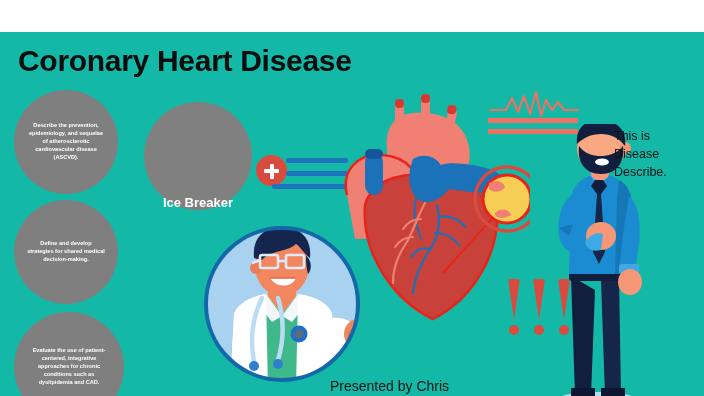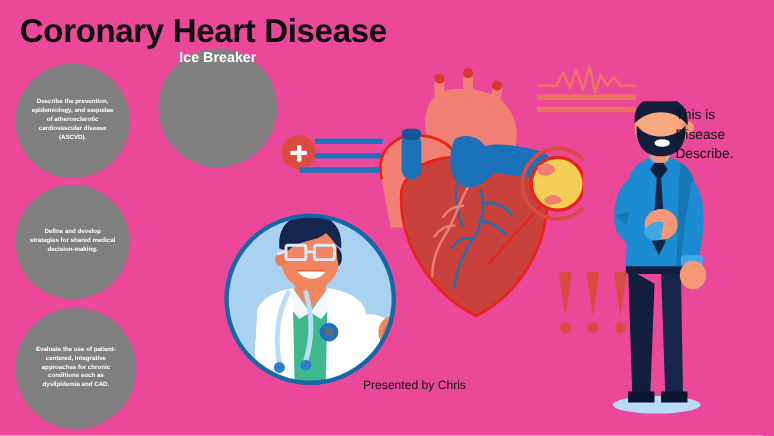--- a/index.html
+++ b/index.html
@@ -3,21 +3,21 @@
 <meta charset="utf-8">
 <style>
   html,body{margin:0;padding:0;}
   body{
     width:704px;height:396px;
     background:#ffffff;
     font-family:"Liberation Sans", sans-serif;
     overflow:hidden;
     position:relative;
   }
-  .slide{position:absolute;inset:0;background:#ec4899;overflow:hidden;}
+  .slide{position:absolute;inset:0;background:#14b8a6;overflow:hidden;margin-top:32px;}
 
   
   .main-title{
     position:absolute;left:18px;top:12px;
     font-size:30px;font-weight:bold;color:#0d0d0d;
     letter-spacing:-0.3px;
   }
   .case-title{
     position:absolute;left:408px;top:27px;
     font-size:14.5px;font-weight:bold;color:#111;
@@ -30,23 +30,23 @@
     display:flex;align-items:center;justify-content:center;
     text-align:center;
   }
   .gc1{left:14px;top:58px;width:104px;height:104px;}
   .gc2{left:14px;top:168px;width:104px;height:104px;}
   .gc3{left:14px;top:280px;width:110px;height:110px;}
   .gc-text{font-size:5.6px;line-height:1.42;padding:0 13px;font-weight:bold;}
   .gc3 .gc-text{padding:0 12px;}
 
   .ice-circle{
-    position:absolute;left:144px;top:44px;width:108px;height:108px;
+    position:absolute;left:144px;top:70px;width:108px;height:108px;
     border-radius:50%;background:#808080;
-    display:flex;align-items:flex-start;justify-content:center;
+    display:flex;align-items:flex-end;justify-content:center;
   }
   .ice-text{font-size:13px;font-weight:bold;color:#fff;}
 
   
   .plus-group{position:absolute;left:256px;top:118px;width:100px;height:50px;}
   .plus-circle{
     position:absolute;left:0;top:5px;width:31px;height:31px;border-radius:50%;
     background:#d94b3e;
   }
   .plus-circle::before,.plus-circle::after{
@@ -67,21 +67,21 @@
 
   
   .walter-note{
     position:absolute;left:614px;top:96px;
     font-size:12.5px;line-height:1.42;color:#111;
   }
 
   
   .presented{
     position:absolute;left:330px;top:344px;
-    font-size:11px;line-height:1.45;color:#111;
+    font-size:14px;line-height:1.45;color:#111;
   }
 
   
   .excl-group{position:absolute;left:508px;top:247px;width:72px;height:66px;}
   .excl{position:absolute;width:12px;}
   .excl-bar{
     width:0;height:0;border-left:6px solid transparent;border-right:6px solid transparent;
     border-top:41px solid #d94b3e;border-radius:3px;
   }
   .excl-dot{width:10px;height:10px;border-radius:50%;background:#d94b3e;margin:5px auto 0 auto;}

